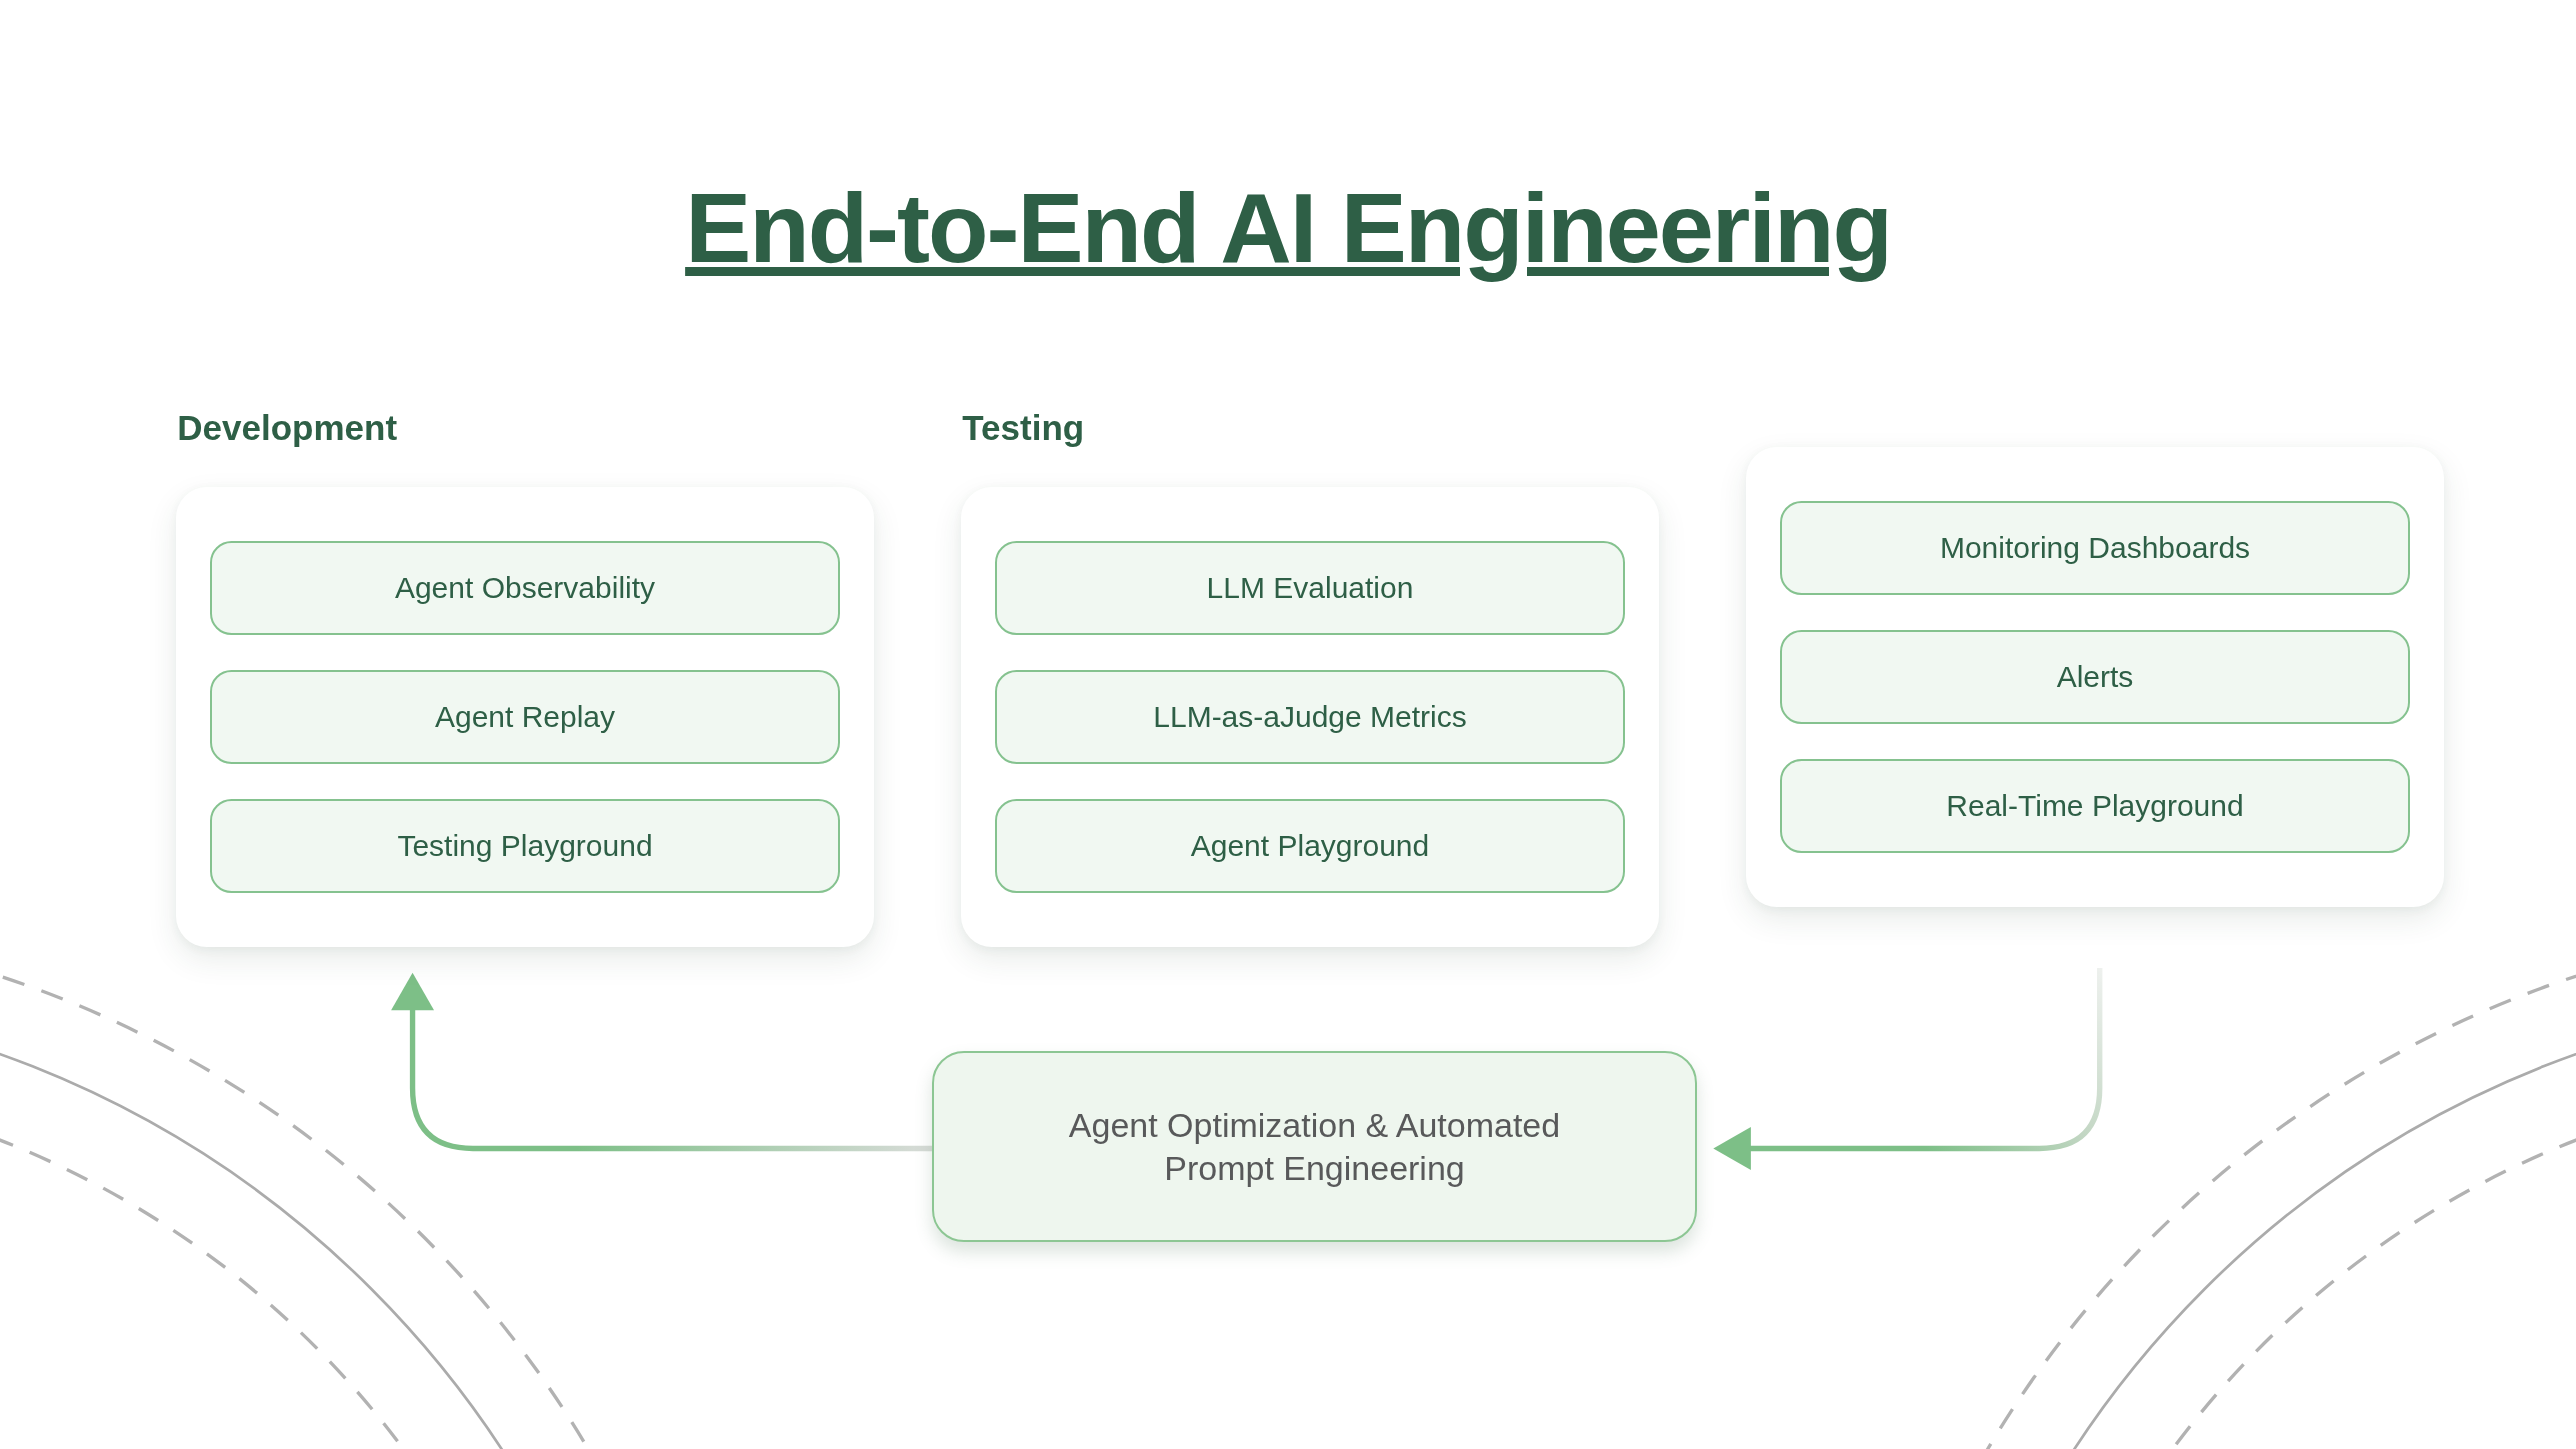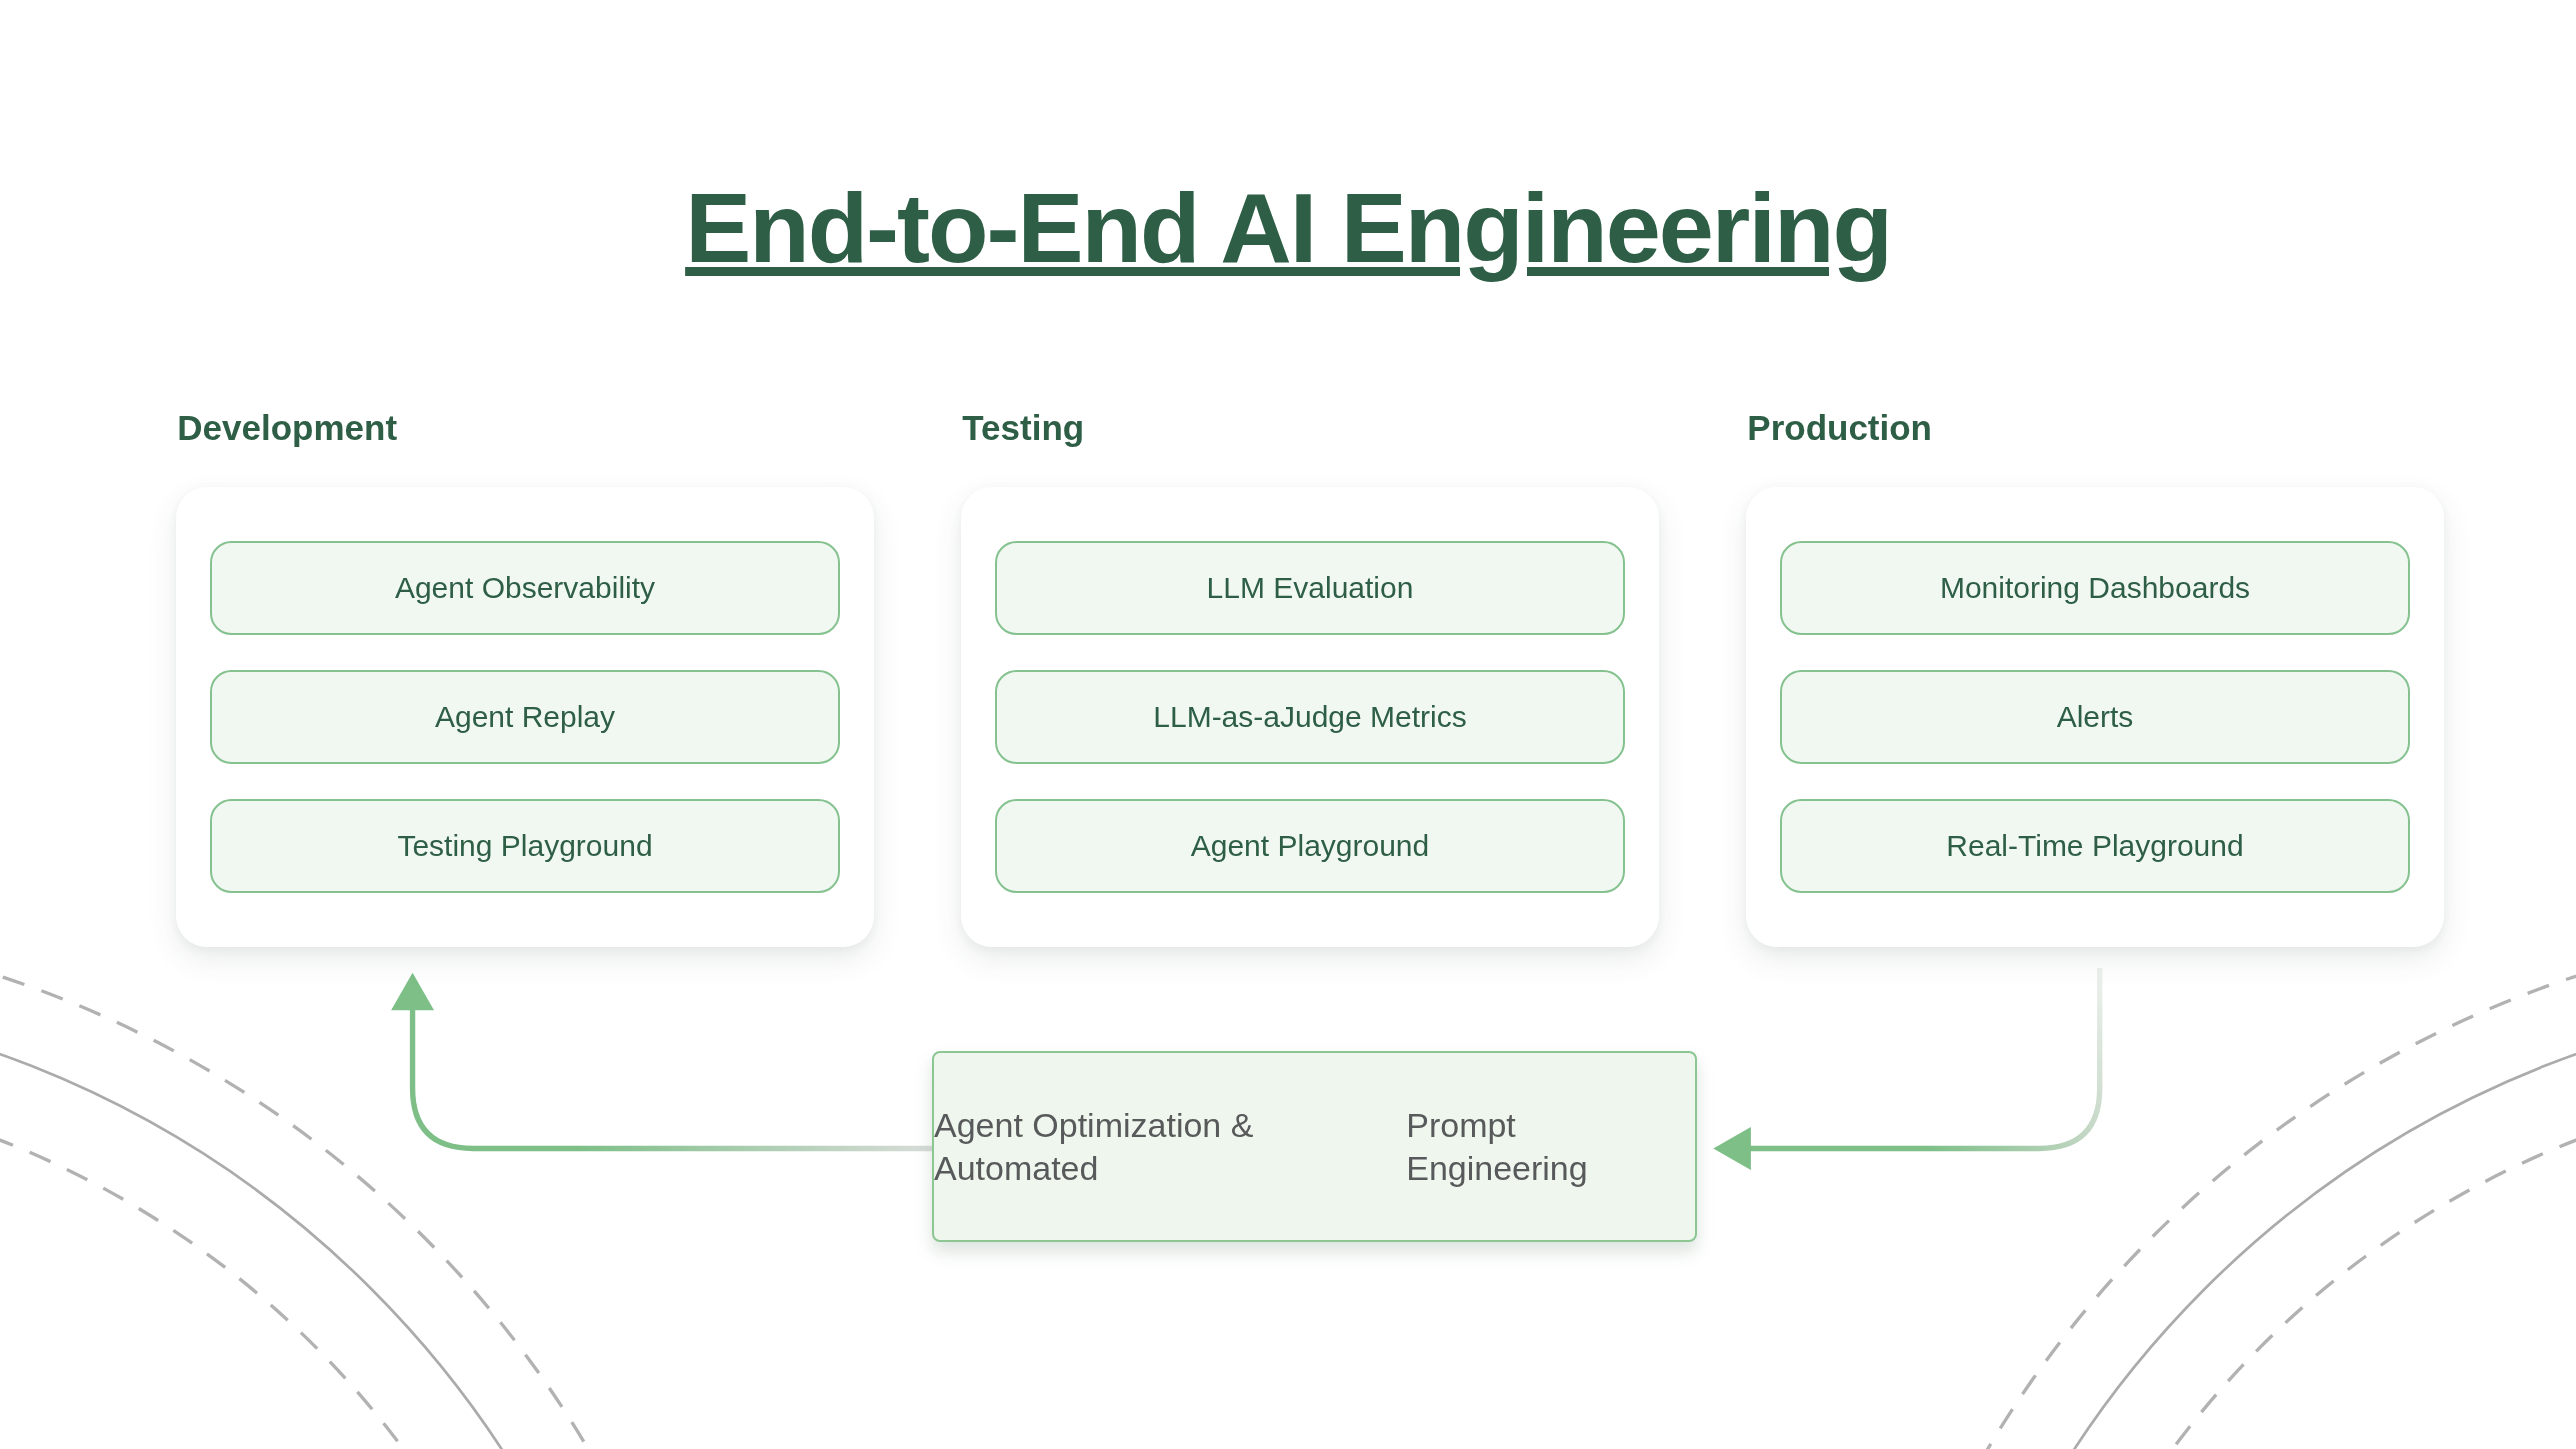--- a/index.html
+++ b/index.html
@@ -33,22 +33,22 @@
   .pill {
     height:94px; box-sizing:border-box;
     border:2px solid #85c28f; border-radius:21.5px; background:#f1f8f2;
     display:flex; align-items:center; justify-content:center;
     font-size:30px; font-weight:500; color:#2e5f46;
   }
 
   .footer-box {
     position:absolute; left:932px; top:1051px; width:765px; height:191px;
     box-sizing:border-box; background:#eef6ee;
-    border:2px solid #8cc693; border-radius:8px;
-    display:flex; flex-direction:row; align-items:center; justify-content:center;
+    border:2px solid #8cc693; border-radius:32px;
+    display:flex; flex-direction:column; align-items:center; justify-content:center;
     font-size:34px; line-height:43px; font-weight:500; color:#58595a;
     box-shadow:0 9.4px 17.4px rgba(80,120,90,0.20);
   }
 </style>
 </head>
 <body>
 
 <div class="canvas">
 
   <svg class="bg" viewBox="0 0 3840 2160" fill="none" xmlns="http://www.w3.org/2000/svg">
@@ -100,21 +100,20 @@
   <section class="column col-1">
     <h2 class="col-header">Testing</h2>
     <div class="card">
       <div class="pill">LLM Evaluation</div>
       <div class="pill">LLM-as-aJudge Metrics</div>
       <div class="pill">Agent Playground</div>
     </div>
   </section>
 
   <section class="column col-2">
-    <h2 class="col-header">Production</h2>
     <div class="card">
       <div class="pill">Monitoring Dashboards</div>
       <div class="pill">Alerts</div>
       <div class="pill">Real-Time Playground</div>
     </div>
   </section>
 
   <div class="footer-box">
     <div>Agent Optimization &amp; Automated</div>
     <div>Prompt Engineering</div>

